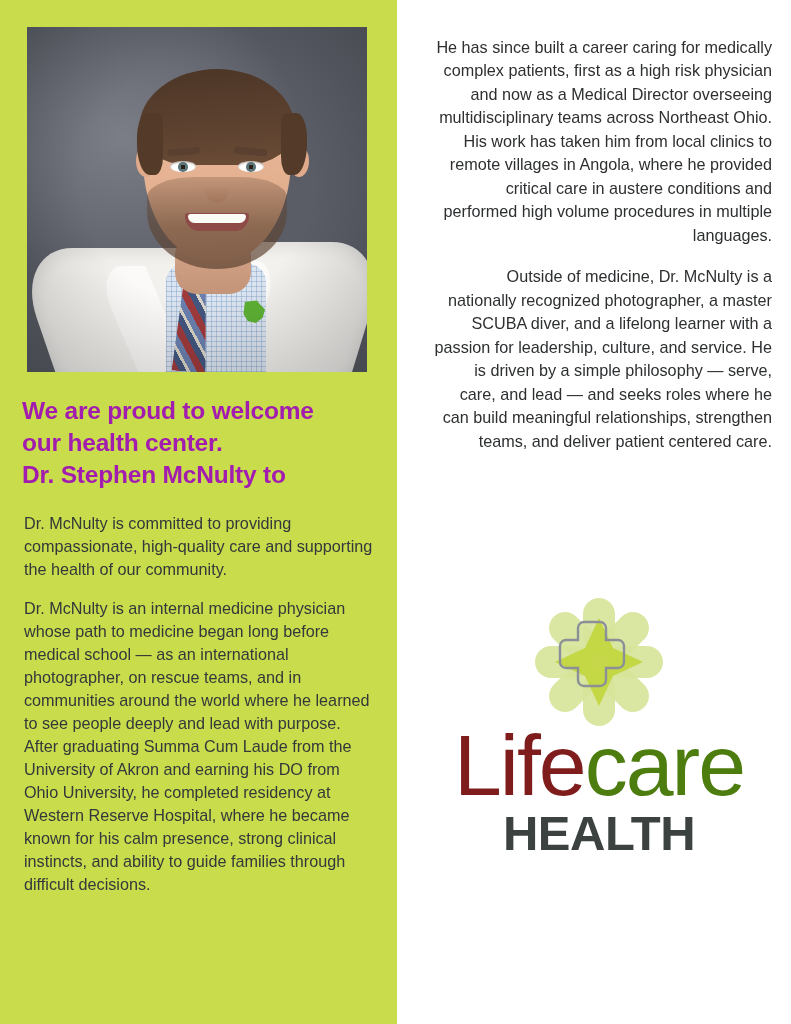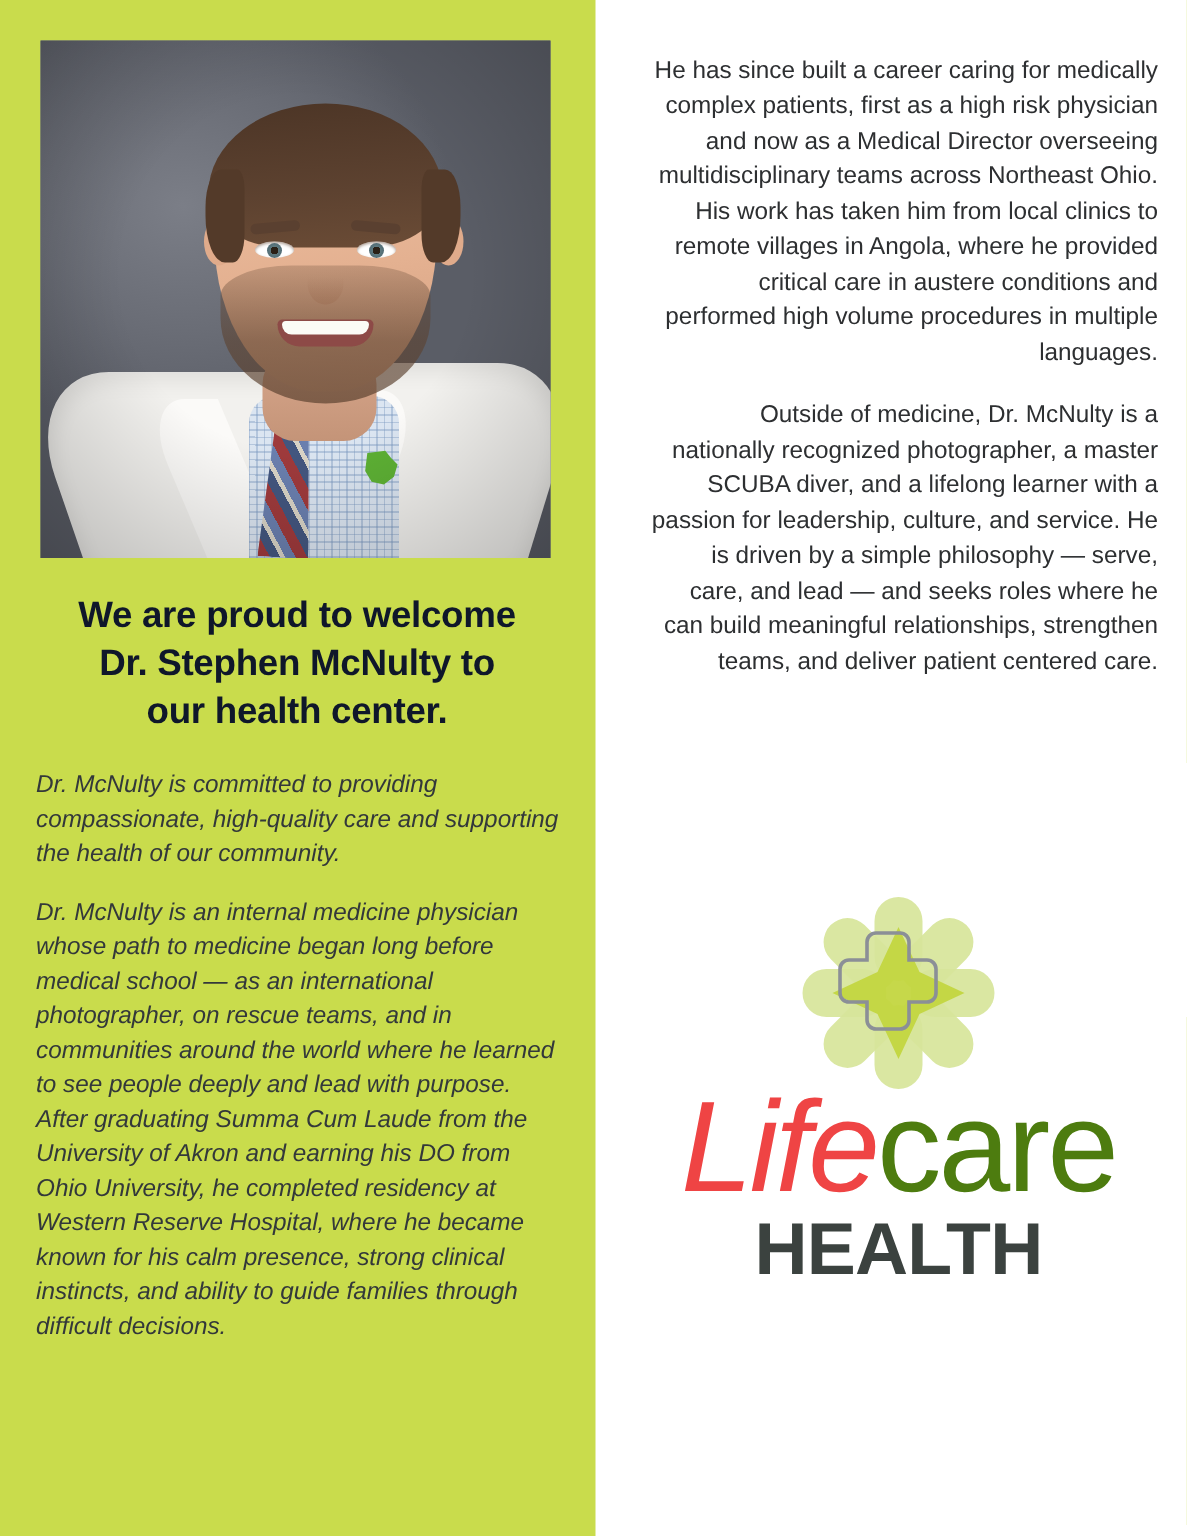--- a/index.html
+++ b/index.html
@@ -275,37 +275,36 @@
     clip-path: polygon(12% 8%, 62% 2%, 78% 22%, 96% 40%, 86% 74%, 58% 96%, 24% 88%, 6% 58%);
     box-shadow: 0 0 0 2px rgba(255,255,255,0.65);
   }
 
   
   .headline {
     position: absolute;
     left: 22px;
     top: 395px;
     width: 352px;
-    text-align: center;
+    text-align: left;
     font-size: 24.5px;
     line-height: 1.30;
     font-weight: bold;
-    color: #0f172a;
+    color: #a21caf;
     letter-spacing: -0.2px;
   }
 
   .left-body {
     position: absolute;
     left: 24px;
     top: 512px;
     width: 352px;
     color: #33383a;
     font-size: 16.2px;
     line-height: 1.42;
-    font-style: italic;
   }
   .left-body p { margin: 0 0 16px 0; }
   .left-body p:last-child { margin-bottom: 14px; }
 
   
   .right-col {
     position: absolute;
     left: 434px;
     top: 36px;
     width: 338px;
@@ -335,21 +334,21 @@
   }
   .logo-flower svg { display: block; }
 
   .logo-wordmark {
     font-size: 86px;
     font-weight: normal;
     line-height: 0.92;
     letter-spacing: -2px;
     margin-top: -4px;
   }
-  .wm-life { color: #ef4444; font-style: italic; }
+  .wm-life { color: #7f1d1d; }
   .wm-care { color: #4d7c0f; }
 
   .logo-sub {
     color: #3b423f;
     font-weight: bold;
     font-size: 49px;
     line-height: 1.08;
     letter-spacing: -0.5px;
     margin-top: 2px;
   }
@@ -396,22 +395,22 @@
       <div class="mouth">
           <div class="teeth"></div>
         </div>
       <div class="pin"></div>
 
       <div class="photo-vignette"></div>
     </div>
 
     <div class="headline">
       <div>We are proud to welcome</div>
+      <div>our health center.</div>
       <div>Dr. Stephen McNulty to</div>
-      <div>our health center.</div>
     </div>
 
     <div class="left-body">
       <p>Dr. McNulty is committed to providing compassionate, high-quality care and supporting the health of our community.</p>
       <p>Dr. McNulty is an internal medicine physician whose path to medicine began long before medical school — as an international photographer, on rescue teams, and in communities around the world where he learned to see people deeply and lead with purpose. After graduating Summa Cum Laude from the University of Akron and earning his DO from Ohio University, he completed residency at Western Reserve Hospital, where he became known for his calm presence, strong clinical instincts, and ability to guide families through difficult decisions.</p>
     </div>
   </div>
 
   <div class="right-col">
     <div class="right-body">

